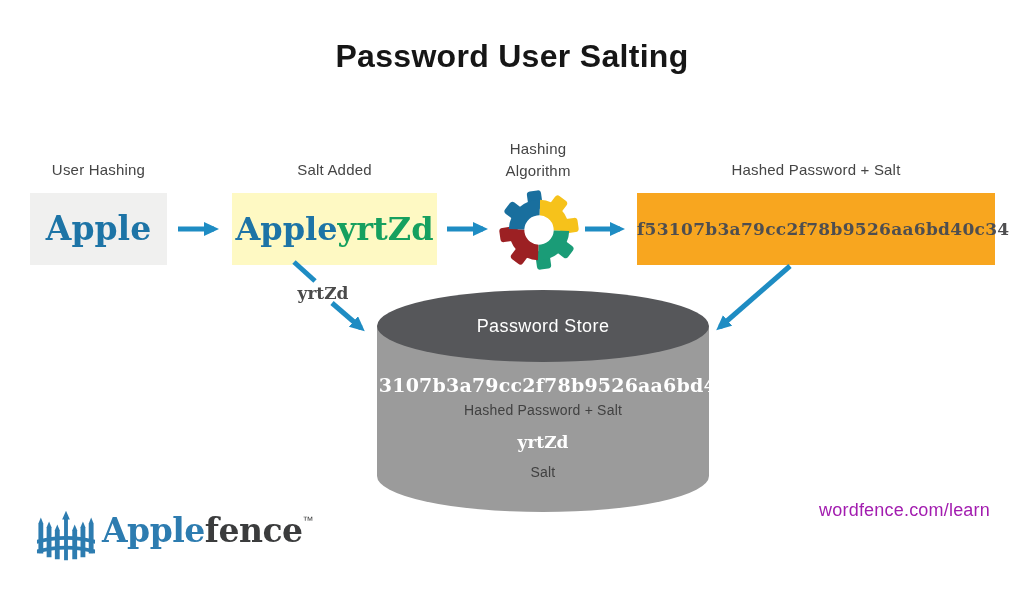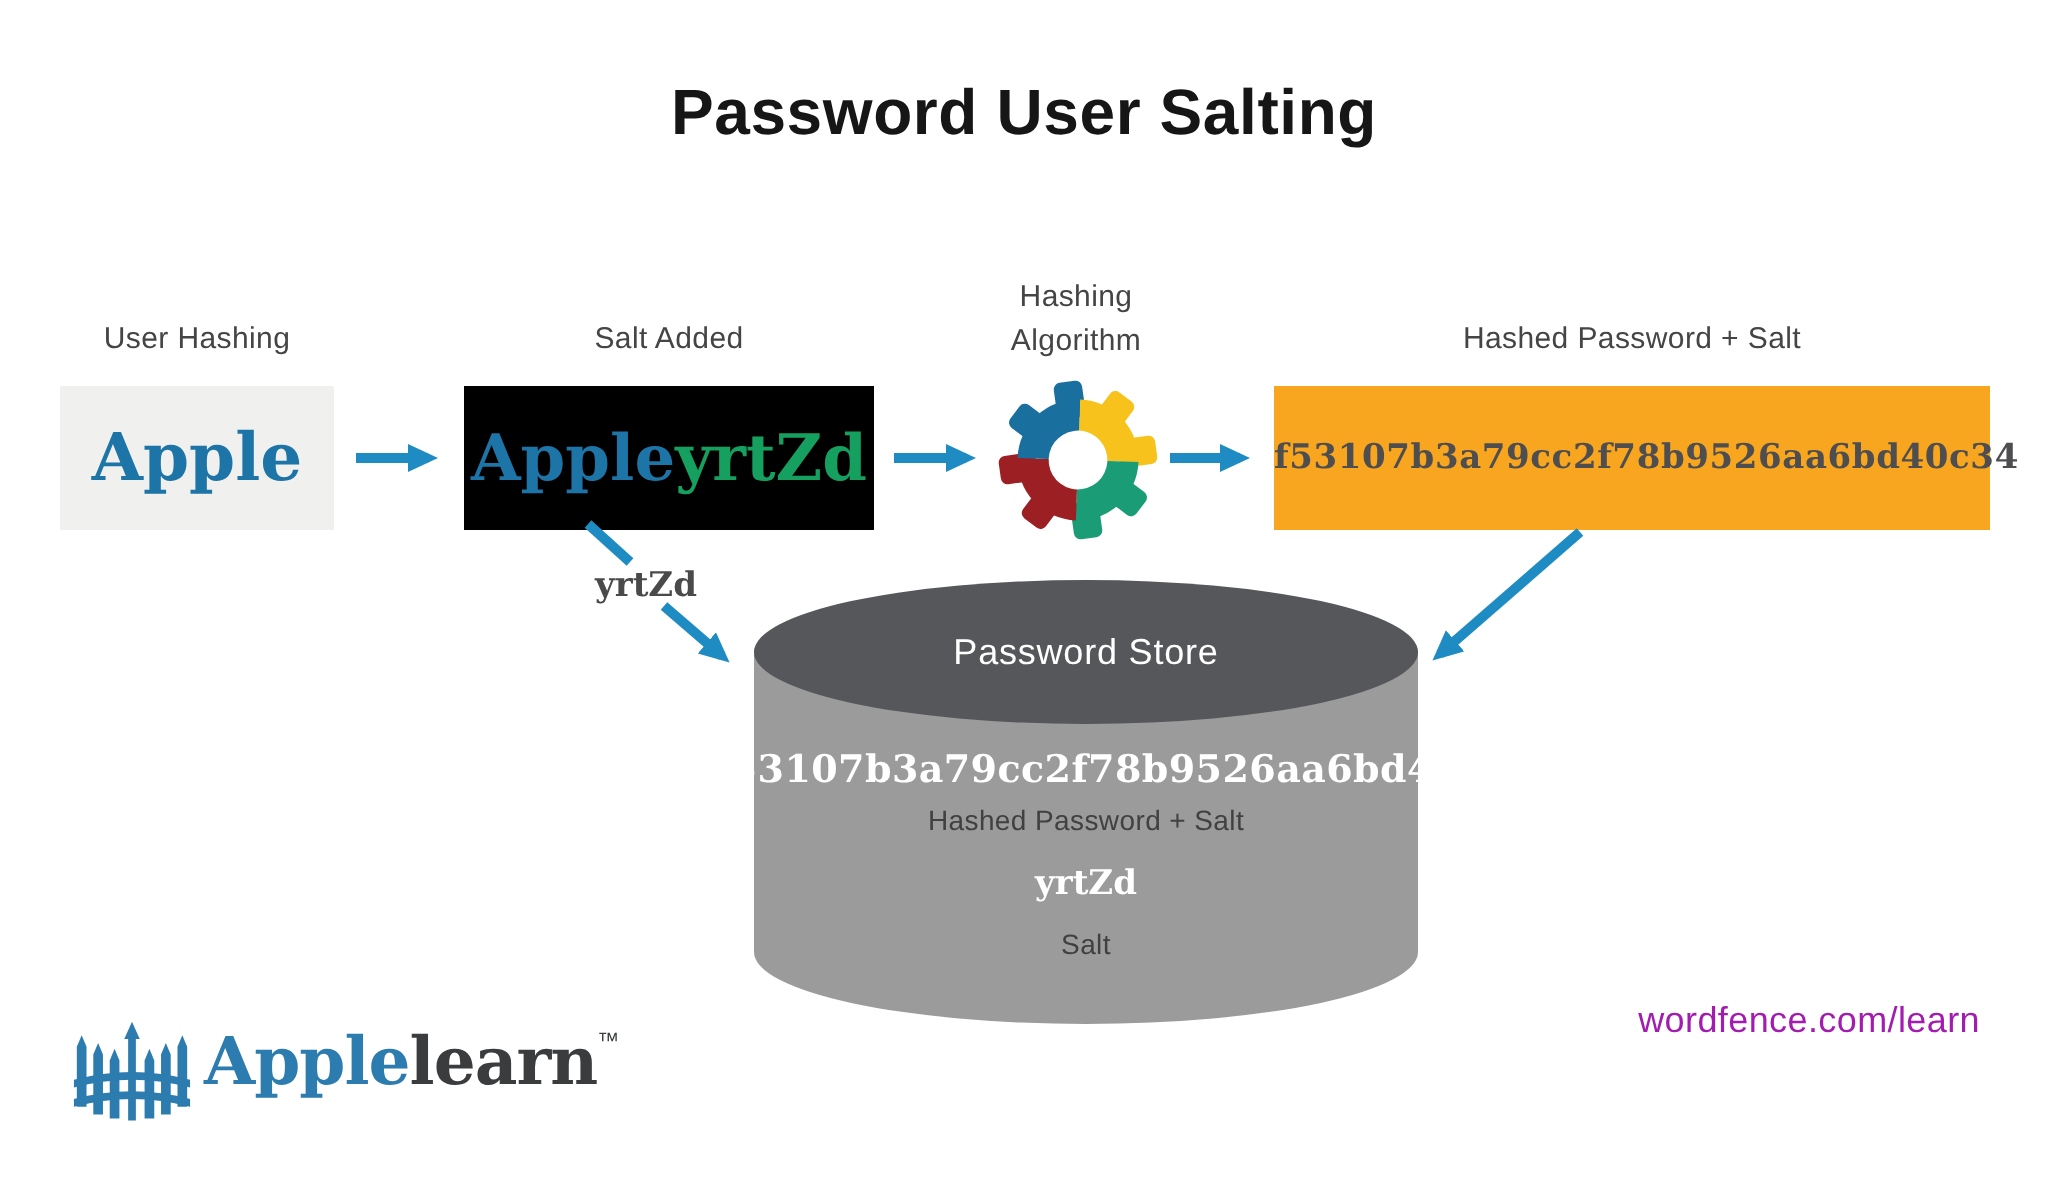--- a/index.html
+++ b/index.html
@@ -17,21 +17,21 @@
   }
   .lbl-user{left:30px;width:137px;top:161px;}
   .lbl-salt{left:232px;width:205px;top:161px;}
   .lbl-hashing{left:477px;width:122px;top:138px;line-height:22px;}
   .lbl-hashed{left:637px;width:358px;top:161px;}
   .flow-box{
     top:193px;height:72px;text-align:center;line-height:72px;
     font-family:"DejaVu Serif",serif;font-weight:bold;
   }
   .box-apple{left:30px;width:137px;background:#f0f0ef;font-size:33px;color:#1d74a6;}
-  .box-salted{left:232px;width:205px;background:#000000;font-size:32px;}
+  .box-salted{left:232px;width:205px;background:#fef9c3;font-size:32px;}
   .box-salted .pw{color:#1d74a6;}
   .box-salted .st{color:#16a05f;}
   .box-hash{left:637px;width:358px;background:#f8a61f;font-size:17px;color:#4e4e50;letter-spacing:.3px;}
   .gear{left:497px;top:188px;}
   .salt-note{
     left:290px;top:283px;width:66px;text-align:center;
     font-family:"DejaVu Serif",serif;font-weight:bold;font-size:17px;color:#4a4a4a;
   }
   .cylinder{left:377px;top:290px;width:332px;height:222px;}
   .cyl-body{position:absolute;left:0;top:36px;width:332px;height:150px;background:#9b9b9b;z-index:1;}
@@ -136,18 +136,18 @@
           <path d="M19.5 21 L22 15 L24.5 21 L24.5 51 L19.5 51 Z"></path>
           <path d="M27 10 L31 1 L35 10 L33 10 L33 52 L29 52 L29 10 Z"></path>
           <path d="M37.5 21 L40 15 L42.5 21 L42.5 51 L37.5 51 Z"></path>
           <path d="M46 18 L48.5 12 L51 18 L51 49 L46 49 Z"></path>
           <path d="M54.5 14 L57 8 L59.5 14 L59.5 45 L54.5 45 Z"></path>
           <path d="M1 31 Q31 23 61 31 L61 35 Q31 27 1 35 Z"></path>
           <path d="M1 41 Q31 33 61 41 L61 45 Q31 37 1 45 Z"></path>
         </g>
       </svg>
     </span>
-    <div class="brand-text"><span class="brand-word">Apple</span><span class="brand-fence">learn</span><span class="brand-tm">™</span></div>
+    <div class="brand-text"><span class="brand-word">Apple</span><span class="brand-fence">fence</span><span class="brand-tm">™</span></div>
   </div>
 
   <div class="abs footer-link">wordfence.com/learn</div>
 
 </div>
 
 </body></html>

